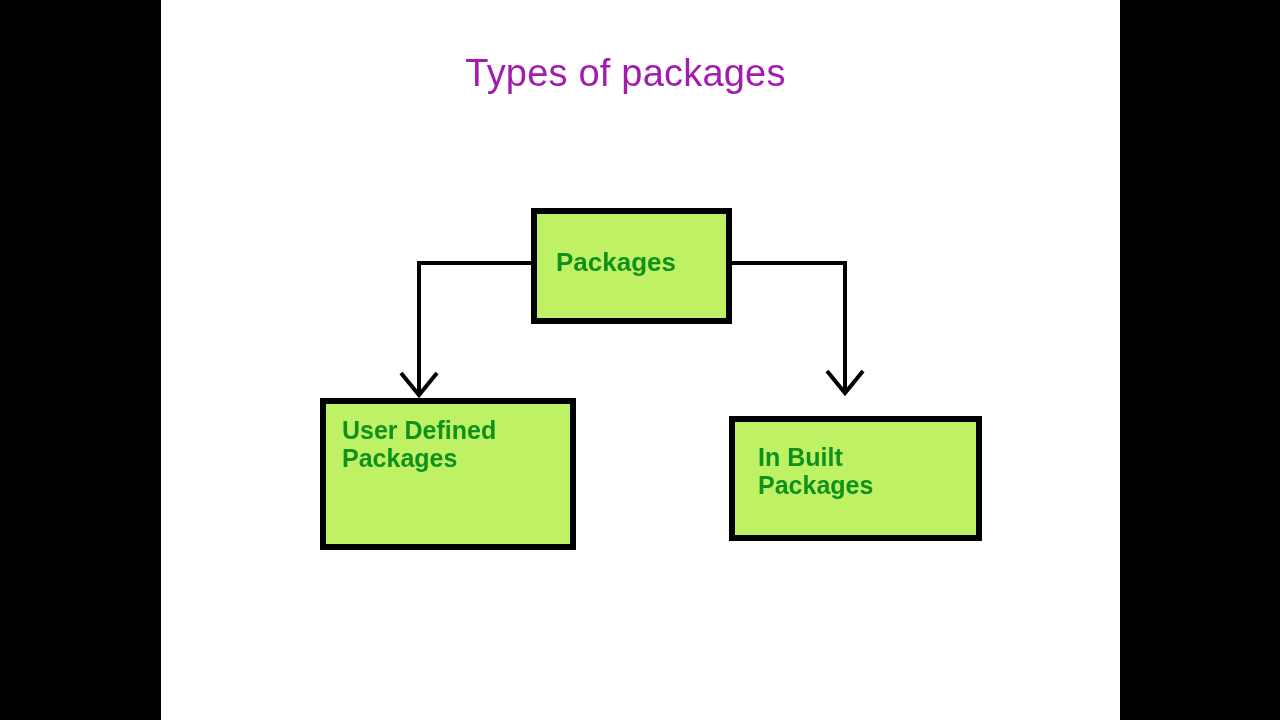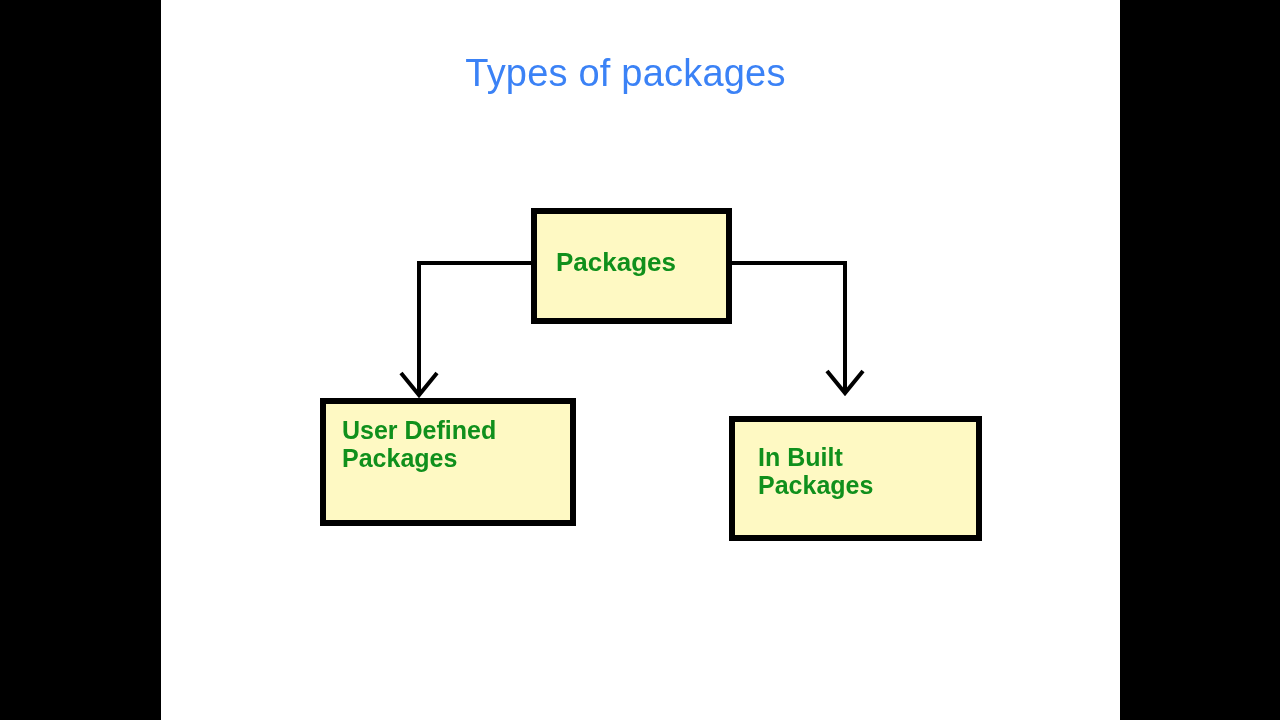--- a/index.html
+++ b/index.html
@@ -35,32 +35,32 @@
     background: #ffffff;
   }
 
   
   #slide-title {
     position: absolute;
     left: 0;
     top: 52px;
     width: 929px;
     text-align: center;
-    color: #3b82f6;
+    color: #a21caf;
     font-family: "Liberation Sans", sans-serif;
     font-size: 38px;
     font-weight: 400;
     letter-spacing: 0.2px;
     white-space: nowrap;
   }
 
   
   .node-box {
     position: absolute;
-    background: #fef9c3;
+    background: #bef264;
     border: 6px solid #000000;
     box-sizing: border-box;
     z-index: 3;
   }
   .node-label {
     color: #10901C;
     font-family: "Liberation Sans", sans-serif;
     font-weight: bold;
     white-space: pre-line;
     line-height: 1.12;
@@ -78,21 +78,21 @@
     left: 19px;
     top: 34px;
     font-size: 26px;
   }
 
   
   #box-user-defined {
     left: 159px;
     top: 398px;
     width: 256px;
-    height: 128px;
+    height: 152px;
     padding-left: 16px;
   }
   #box-user-defined .node-label {
     position: absolute;
     left: 16px;
     top: 12px;
     font-size: 25px;
   }
 
   

